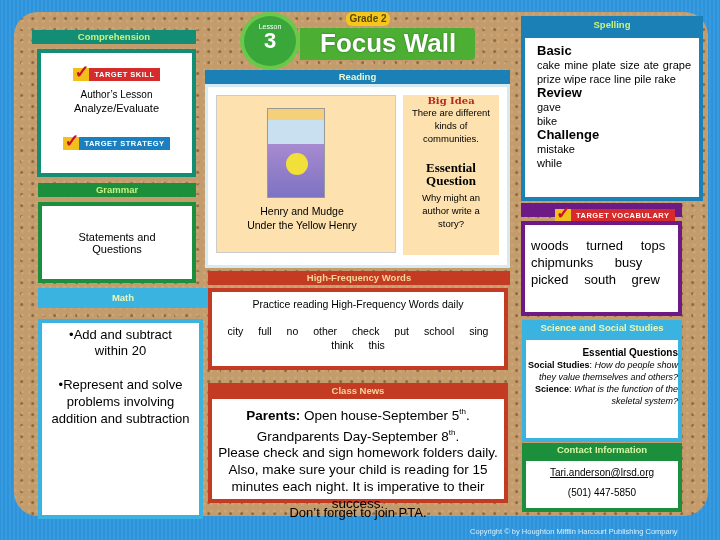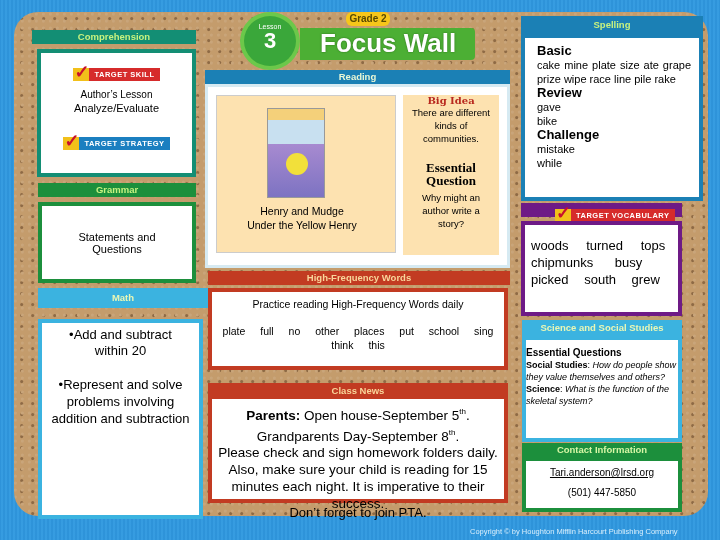--- a/index.html
+++ b/index.html
@@ -109,33 +109,33 @@
     </span></div>
 <div class="box" style="left:521px;top:221px;width:161px;height:95px;border-color:#6e1a86;padding:12px 8px 0 6px;font-size:13px;line-height:17px">
   <div style="word-spacing:14px">woods turned tops</div>
   <div style="word-spacing:18px">chipmunks busy</div>
   <div style="word-spacing:12px">picked south grew</div>
 </div>
 
 <div class="hdr red-t" style="left:208px;top:271px;width:302px">High-Frequency Words</div>
 <div class="box" style="left:208px;top:288px;width:300px;height:82px;border-color:#c23b22;font-size:10.5px">
   <div class="center" style="margin-top:6px">Practice reading High-Frequency Words daily</div>
-  <div class="center" style="margin-top:14px;line-height:14px;word-spacing:12px;padding:0 10px">plate full no other places put school sing think this</div>
+  <div class="center" style="margin-top:14px;line-height:14px;word-spacing:12px;padding:0 10px">city full no other check put school sing think this</div>
 </div>
 
 <div class="hdr red-t" style="left:208px;top:383px;width:300px;height:16px;line-height:16px">Class News</div>
 <div class="box" style="left:208px;top:399px;width:300px;height:104px;border-color:#c23b22;border-top:0;text-align:center;font-size:13.5px;line-height:17px;padding:4px 0 0">
   <div><b>Parents:</b><span> Open house-September 5</span><sup style="font-size:8px">th</sup><span>.</span></div>
   <div><span>Grandparents Day-September 8</span><sup style="font-size:8px">th</sup><span>.</span></div>
   <div>Please check and sign homework folders daily.  Also, make sure your child is reading for 15 minutes each night.  It is imperative to their success.</div>
 </div>
 <div class="abs center" style="left:208px;top:505px;width:300px;font-size:13px;font-weight:normal">Don’t forget to join PTA.</div>
 
 <div class="hdr ltblue-t" style="left:522px;top:320px;width:160px;height:16px;line-height:16px">Science and Social Studies</div>
-<div class="box" style="left:522px;top:336px;width:160px;height:106px;border-color:#3bb3e0;text-align:left;font-size:9px;line-height:12px;padding-top:7px">
+<div class="box" style="left:522px;top:336px;width:160px;height:106px;border-color:#3bb3e0;text-align:right;font-size:9px;line-height:12px;padding-top:7px">
   <div style="font-weight:bold;font-size:10px">Essential Questions</div>
   <div><b>Social Studies</b>:  <i>How do people show they value themselves and others?</i></div>
   <div style="margin-top:0"><b>Science</b>: <i>What is the function of the skeletal system?</i></div>
 </div>
 
 <div class="hdr dgreen-t" style="left:522px;top:443px;width:160px;height:14px">Contact Information</div>
 <div class="box" style="left:522px;top:457px;width:160px;height:55px;border-color:#1c8f3c;text-align:center;font-size:10px">
   <div style="text-decoration:underline;margin-top:6px">Tari.anderson@lrsd.org</div>
   <div style="margin-top:9px">(501) 447-5850</div>
 </div>

